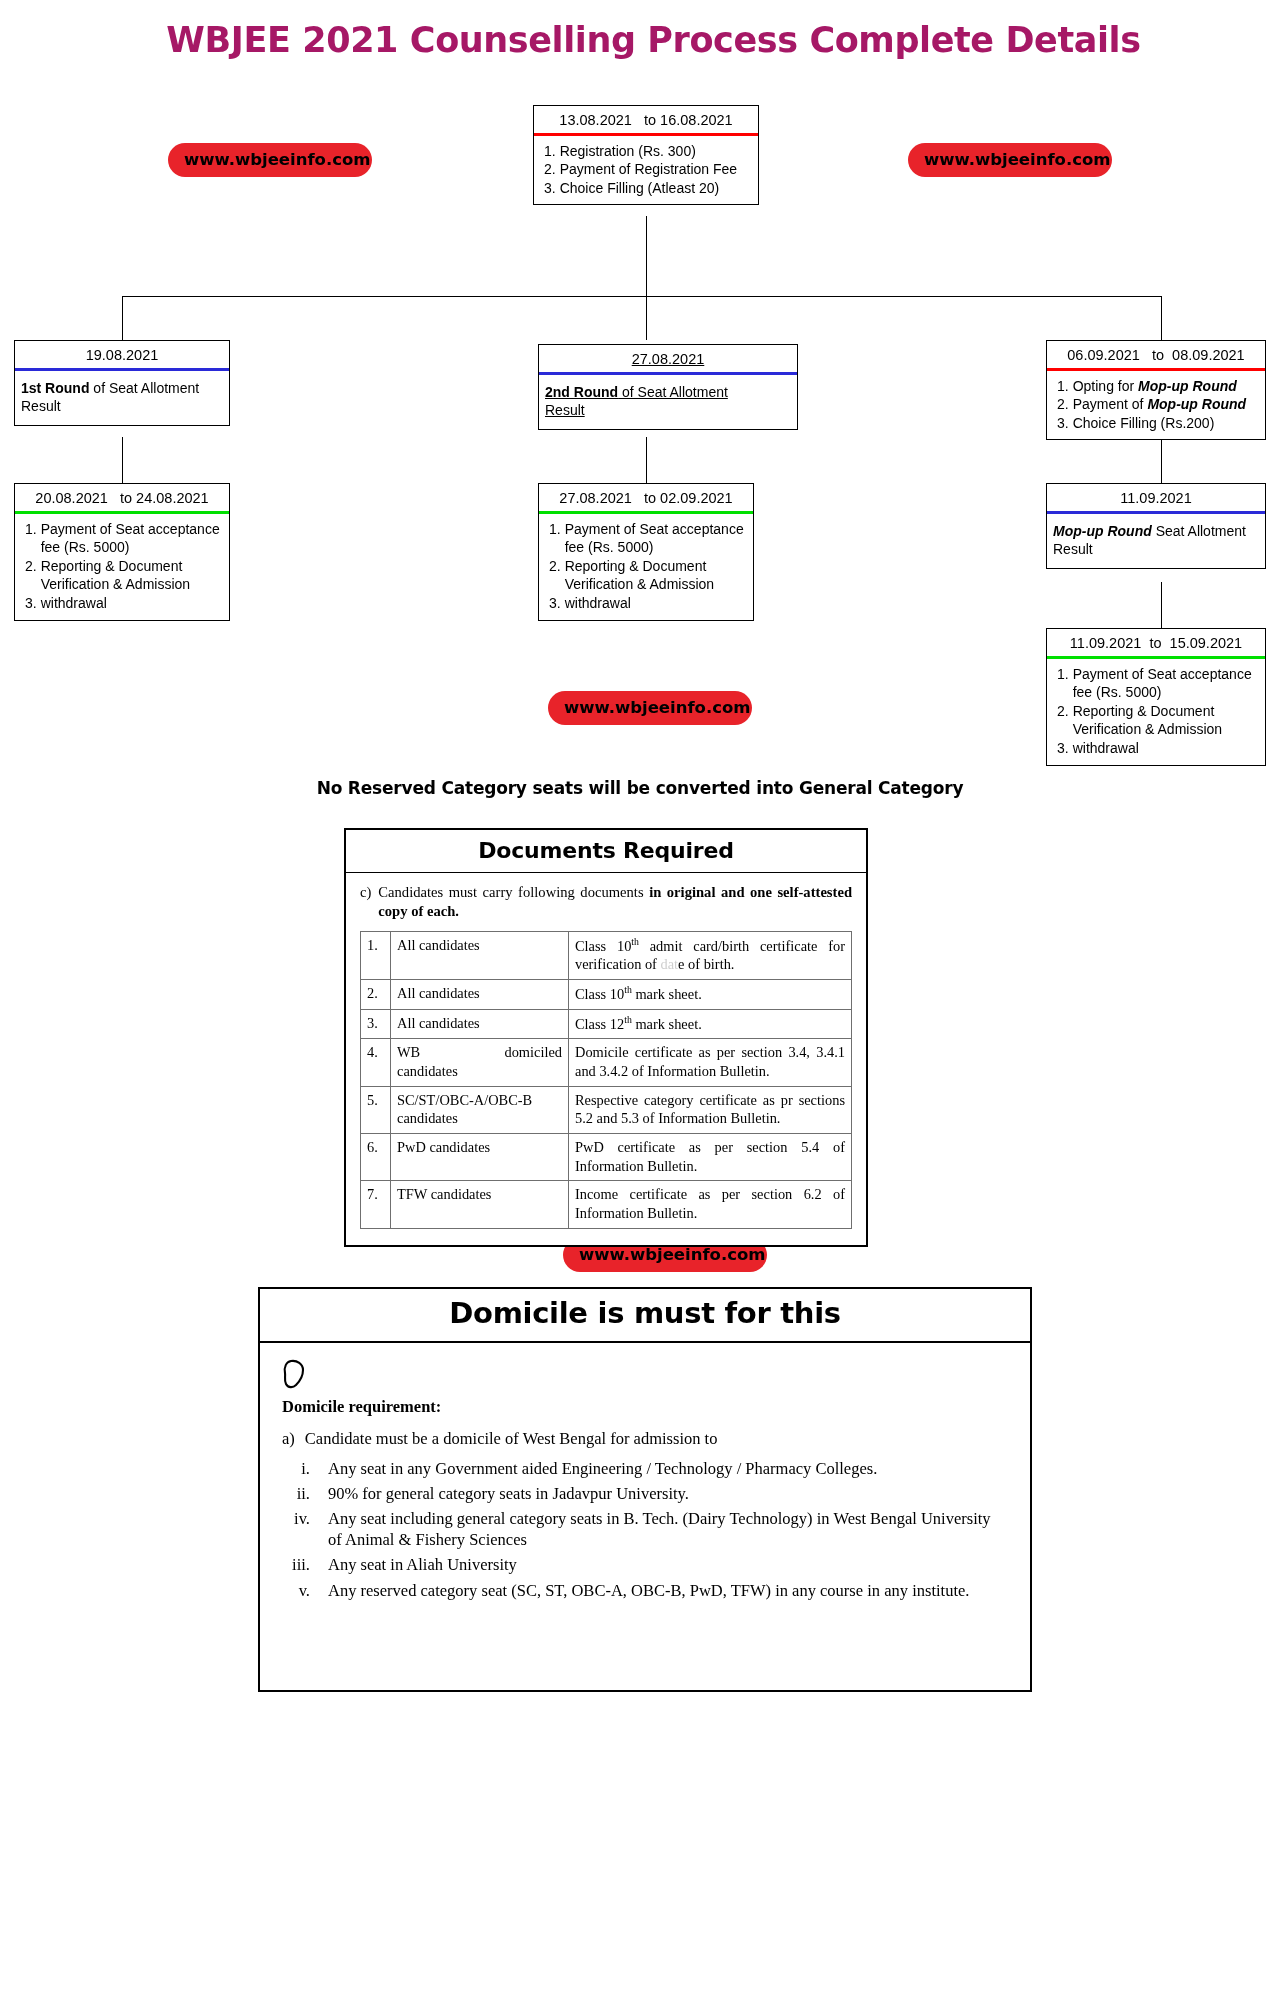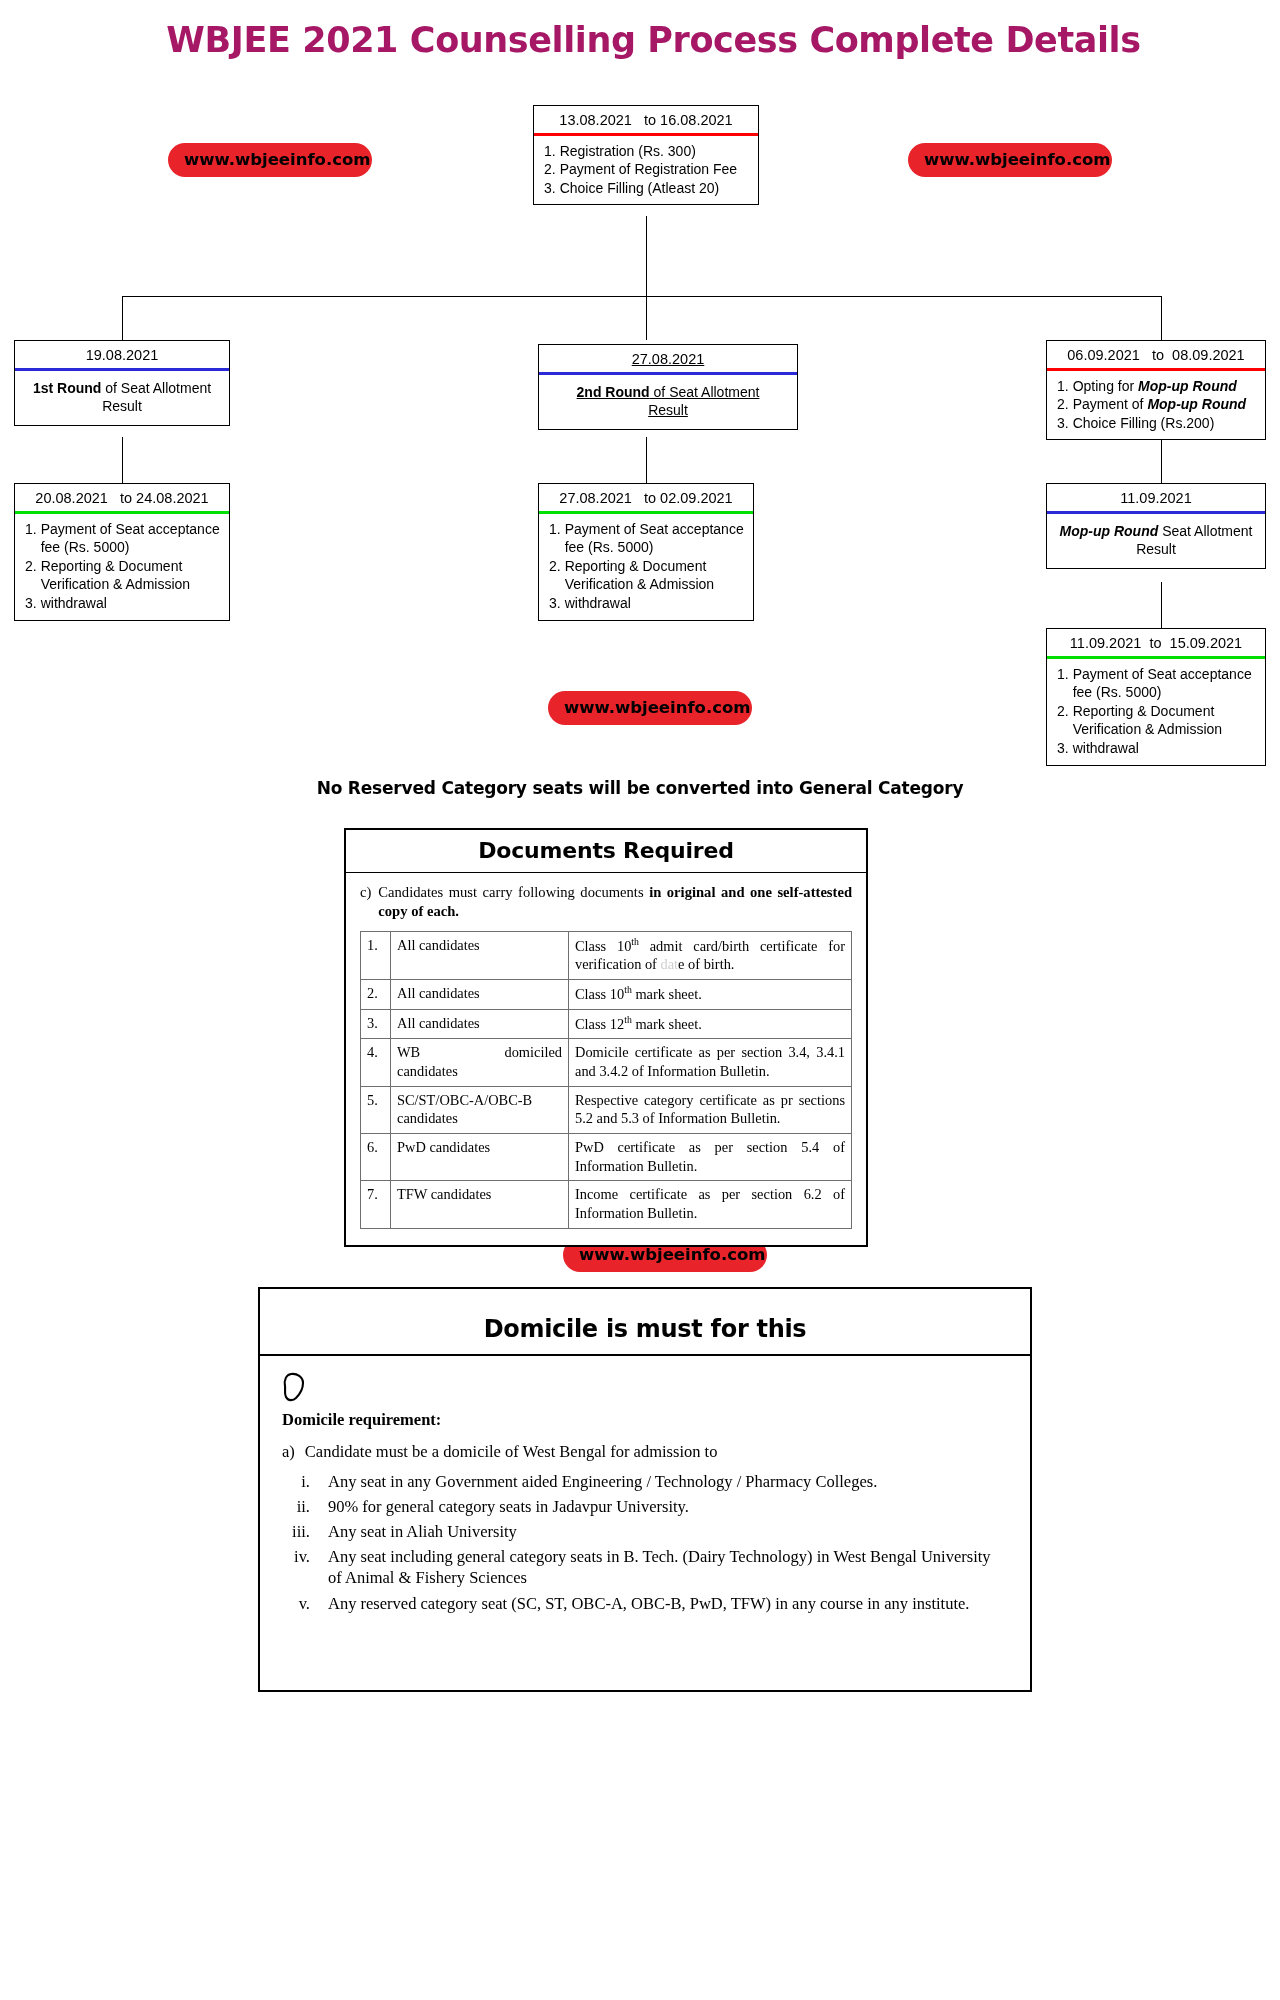--- a/index.html
+++ b/index.html
@@ -63,21 +63,20 @@
     padding: 6px 8px 7px 10px;
     line-height: 1.33;
   }
   .fbox .fbody .li {
     display: flex;
     gap: 4px;
   }
   .fbox .fbody .li .num { flex: 0 0 auto; }
   .fbox .fbody .li .txt { flex: 1 1 auto; }
   .fbox .fbody.centered {
-    text-align: center;
     padding: 8px 6px 10px;
     line-height: 1.3;
   }
   .b { font-weight: bold; }
   .bi { font-weight: bold; font-style: italic; }
 
   
   .ln { position: absolute; background: #000; }
   .vln { width: 1.4px; }
   .hln { height: 1.4px; }
@@ -149,24 +148,24 @@
   .dom-panel {
     position: absolute;
     left: 258px; top: 1287px;
     width: 774px;
     border: 2.5px solid #000;
     background: #fff;
     height: 405px;
   }
   .dom-title {
     text-align: center;
-    font-size: 24px;
+    font-size: 29px;
     font-weight: bold;
     font-family: "DejaVu Sans", sans-serif;
-    padding: 26px 0 11px;
+    padding: 7px 0 11px;
     border-bottom: 2.2px solid #000;
     letter-spacing: -0.3px;
   }
   .dom-inner {
     padding: 16px 22px 10px 22px;
     font-family: "Liberation Serif", serif;
   }
   .blob-icon { height: 34px; margin-bottom: 4px; }
   .dom-sub {
     font-size: 16.5px;
@@ -415,26 +414,26 @@
       <div class="roman-list">
         <div class="roman-item">
           <span class="rn">i.</span>
           <span class="rt">Any seat in any Government aided Engineering / Technology / Pharmacy Colleges.</span>
         </div>
         <div class="roman-item">
           <span class="rn">ii.</span>
           <span class="rt nojust">90% for general category seats in Jadavpur University.</span>
         </div>
         <div class="roman-item">
+          <span class="rn">iv.</span>
+          <span class="rt nojust">Any seat including general category seats in B. Tech. (Dairy Technology) in West Bengal University of Animal &amp; Fishery Sciences</span>
+        </div>
+        <div class="roman-item">
           <span class="rn">iii.</span>
           <span class="rt nojust">Any seat in Aliah University</span>
-        </div>
-        <div class="roman-item">
-          <span class="rn">iv.</span>
-          <span class="rt nojust">Any seat including general category seats in B. Tech. (Dairy Technology) in West Bengal University of Animal &amp; Fishery Sciences</span>
         </div>
         <div class="roman-item">
           <span class="rn">v.</span>
           <span class="rt">Any reserved category seat (SC, ST, OBC-A, OBC-B, PwD, TFW) in any course in any institute.</span>
         </div>
       </div>
     </div>
   </div>
 
 </div>

